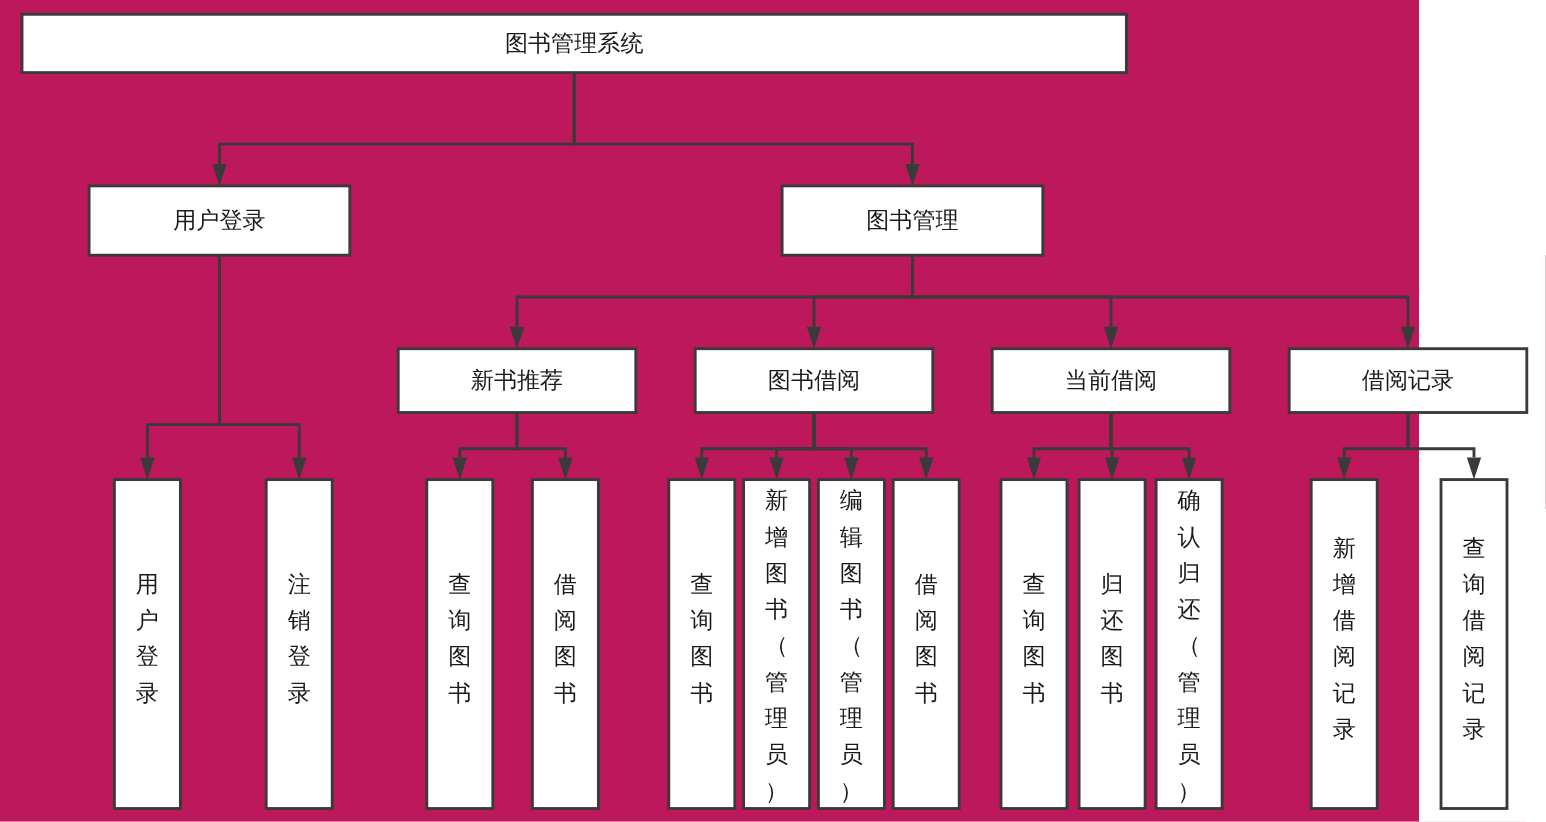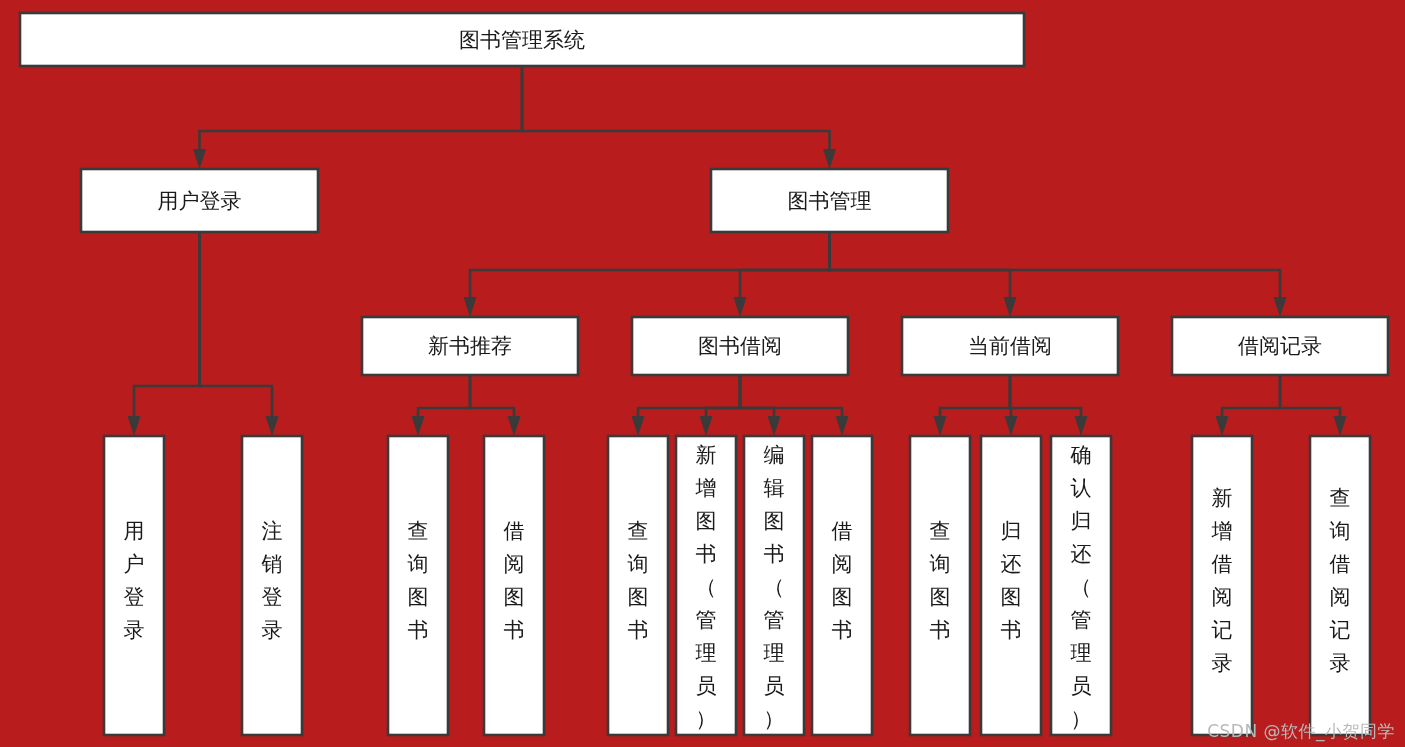--- a/index.html
+++ b/index.html
@@ -9,23 +9,23 @@
     background: #ffffff;
   }
   body {
     width: 1405px;
     height: 747px;
     overflow: hidden;
     font-family: "DejaVu Sans", "Liberation Sans", sans-serif;
   }
   #diagram-root {
     position: relative;
-    width: 1405px;
+    width: 1290px;
     height: 747px;
-    background: #b91c1c;
+    background: #be185d;
   }
   svg.tree-canvas {
     position: absolute;
     left: 0;
     top: 0;
     width: 1405px;
     height: 747px;
     display: block;
   }
   .node-box {
@@ -151,14 +151,13 @@
         <text class="leaf-label-v" x="842" y="0"><tspan x="842" y="538">借</tspan><tspan x="842" y="571">阅</tspan><tspan x="842" y="604">图</tspan><tspan x="842" y="637">书</tspan></text>
         <text class="node-label-h" x="1010" y="347">当前借阅</text>
         <text class="leaf-label-v" x="940" y="0"><tspan x="940" y="538">查</tspan><tspan x="940" y="571">询</tspan><tspan x="940" y="604">图</tspan><tspan x="940" y="637">书</tspan></text>
         <text class="leaf-label-v" x="1011" y="0"><tspan x="1011" y="538">归</tspan><tspan x="1011" y="571">还</tspan><tspan x="1011" y="604">图</tspan><tspan x="1011" y="637">书</tspan></text>
         <text class="leaf-label-v" x="1081" y="0"><tspan x="1081" y="462">确</tspan><tspan x="1081" y="495">认</tspan><tspan x="1081" y="528">归</tspan><tspan x="1081" y="561">还</tspan><tspan x="1081" y="594">（</tspan><tspan x="1081" y="627">管</tspan><tspan x="1081" y="660">理</tspan><tspan x="1081" y="693">员</tspan><tspan x="1081" y="726">）</tspan></text>
         <text class="node-label-h" x="1280" y="347">借阅记录</text>
         <text class="leaf-label-v" x="1222" y="0"><tspan x="1222" y="505">新</tspan><tspan x="1222" y="538">增</tspan><tspan x="1222" y="571">借</tspan><tspan x="1222" y="604">阅</tspan><tspan x="1222" y="637">记</tspan><tspan x="1222" y="670">录</tspan></text>
         <text class="leaf-label-v" x="1340" y="0"><tspan x="1340" y="505">查</tspan><tspan x="1340" y="538">询</tspan><tspan x="1340" y="571">借</tspan><tspan x="1340" y="604">阅</tspan><tspan x="1340" y="637">记</tspan><tspan x="1340" y="670">录</tspan></text>
       </g>
     </svg>
-  <div class="watermark">CSDN @软件_小贺同学</div>
 </div>
 
 </body></html>

